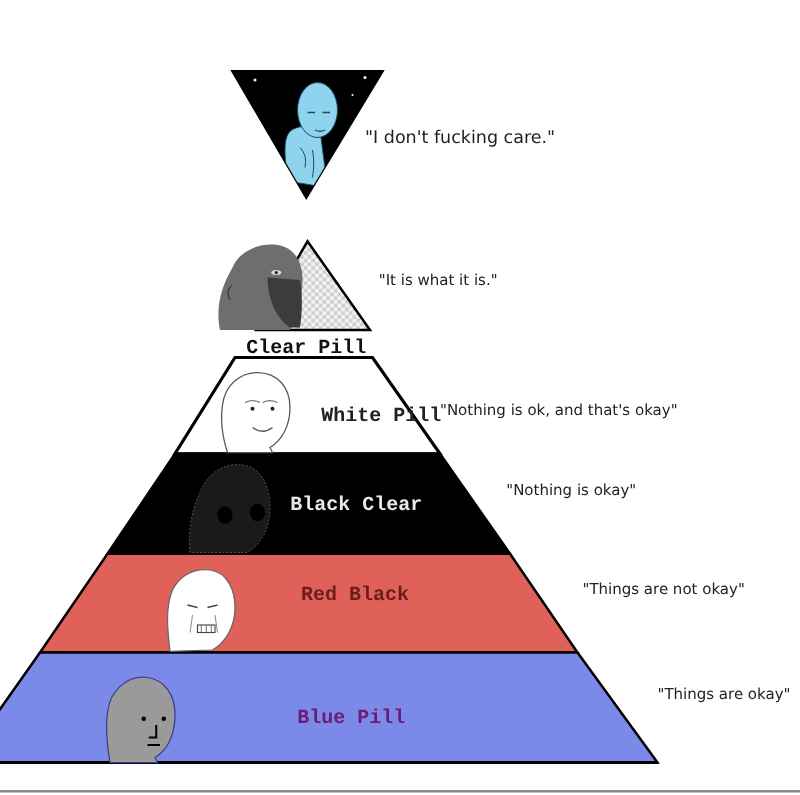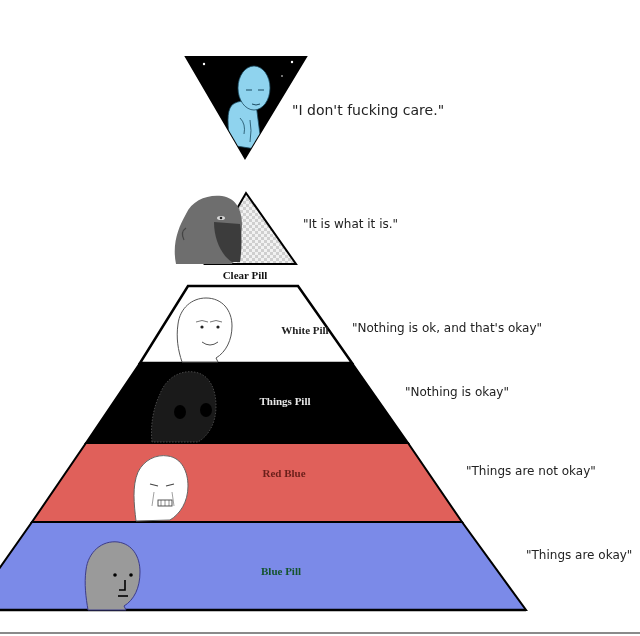--- a/index.html
+++ b/index.html
@@ -1,18 +1,18 @@
 <!DOCTYPE html>
 <html><head>
 <meta charset="utf-8">
 <style>
   html, body { margin:0; padding:0; background:#ffffff; }
   body { width:640px; height:636px; position:relative; overflow:hidden; font-family:"Liberation Sans", sans-serif; }
   svg.stage { position:absolute; left:0; top:0; }
-  .lbl { position:absolute; font-family:Liberation Serif, serif; font-weight:bold; font-size:11px; white-space:nowrap; transform:translateX(-50%); }
+  .lbl { position:absolute; font-family:Liberation Mono, monospace; font-weight:bold; font-size:16px; white-space:nowrap; transform:translateX(-50%); }
   .quote { position:absolute; font-family:"DejaVu Sans", sans-serif; font-size:12px; color:#222; white-space:nowrap; }
   .bottom-line { position:absolute; left:0; right:0; top:632px; height:2px; background:#8a8a8a; }
 </style>
 </head>
 <body>
 
 <svg class="stage" width="640" height="636" viewBox="0 0 640 636">
   <defs>
     <pattern id="checker" width="6" height="6" patternUnits="userSpaceOnUse">
       <rect width="6" height="6" fill="#f2f2f2"></rect>
@@ -83,23 +83,23 @@
     <path d="M88,610 C86,598 84,584 86,570 C88,552 102,540 118,542 C132,544 140,556 140,572 C140,588 134,600 124,606 L126,610 Z" fill="#9a9a9a" stroke="#3c3c8a" stroke-width="1"></path>
     <circle cx="115" cy="575" r="1.8" fill="#000"></circle>
     <circle cx="131" cy="575" r="1.8" fill="#000"></circle>
     <path d="M125,580 v10 h-6" stroke="#000" stroke-width="1.6" fill="none"></path>
     <path d="M118,596 h10" stroke="#000" stroke-width="1.6"></path>
   </g>
 </svg>
 
 <div class="lbl" style="left:245px; top:269px; color:#111;">Clear Pill</div>
 <div class="lbl" style="left:285px; top:324px; color:#222;margin-left:20px;">White Pill</div>
-<div class="lbl" style="left:285px; top:395px; color:#e8e8e8;">Things Pill</div>
-<div class="lbl" style="left:284px; top:467px; color:#6a1f1a;">Red Blue</div>
-<div class="lbl" style="left:281px; top:565px; color:#14532d;">Blue Pill</div>
+<div class="lbl" style="left:285px; top:395px; color:#e8e8e8;">Black Clear</div>
+<div class="lbl" style="left:284px; top:467px; color:#6a1f1a;">Red Black</div>
+<div class="lbl" style="left:281px; top:565px; color:#701a75;">Blue Pill</div>
 
 <div class="quote" style="left:292px; top:102px; font-size:14px;">"I don't fucking care."</div>
 <div class="quote" style="left:303px; top:217px;">"It is what it is."</div>
 <div class="quote" style="left:352px; top:321px;">"Nothing is ok, and that's okay"</div>
 <div class="quote" style="left:405px; top:385px;">"Nothing is okay"</div>
 <div class="quote" style="left:466px; top:464px;">"Things are not okay"</div>
 <div class="quote" style="left:526px; top:548px;">"Things are okay"</div>
 
 <div class="bottom-line"></div>
 

